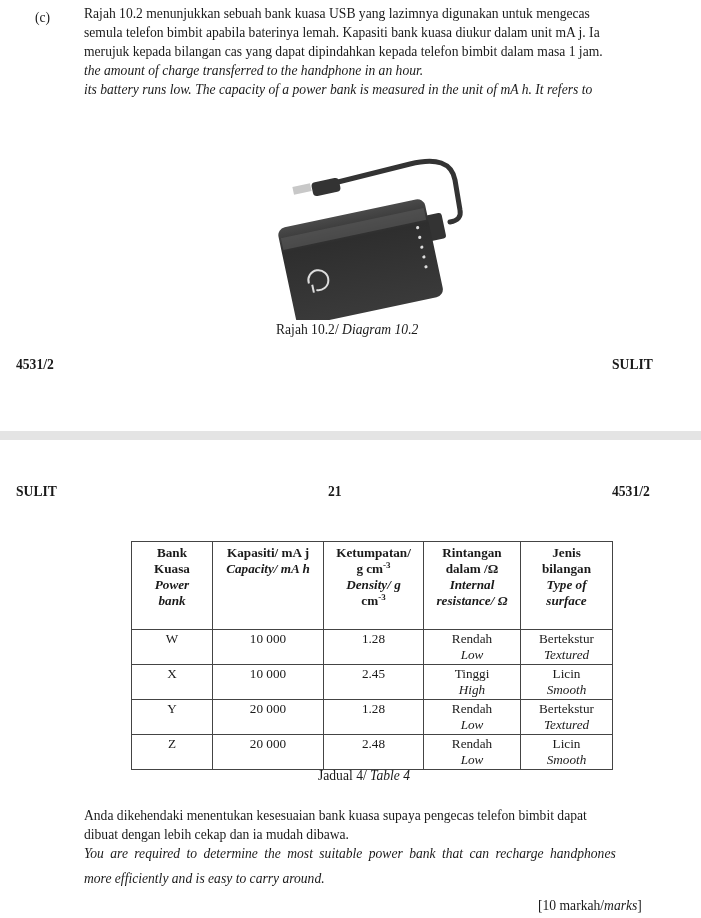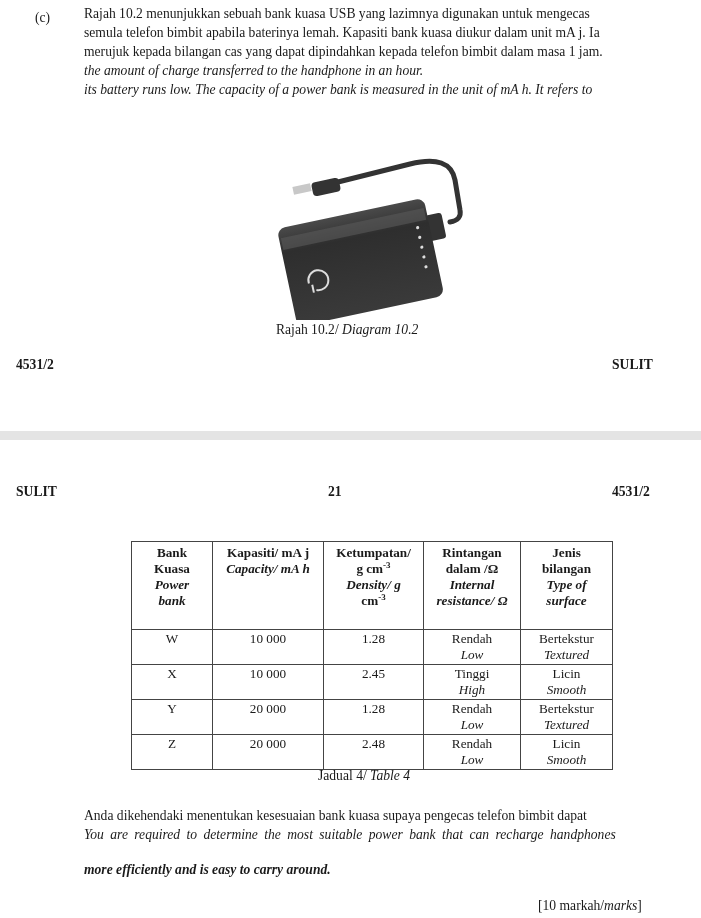--- a/index.html
+++ b/index.html
@@ -167,19 +167,20 @@
   </tr>
 </tbody>
   </table>
 
 <div class="abs caption" style="left:318px; top:768px;">
   <span>Jadual 4/ </span><span class="it">Table 4</span>
 </div>
 
 <div class="abs para" style="left:84px; top:806px; width:570px;">
   <span class="line">Anda dikehendaki menentukan kesesuaian bank kuasa supaya pengecas telefon bimbit dapat</span>
+  <span class="line">dibuat dengan lebih cekap dan ia mudah dibawa.</span>
   <span class="line it" style="word-spacing:3px;">You are required to determine the most suitable power bank that can recharge handphones</span>
-  <span class="line it" style="margin-top:16px;font-weight:bold;">more efficiently and is easy to carry around.</span>
+  <span class="line it" style="margin-top:6px;">more efficiently and is easy to carry around.</span>
 </div>
 
 <div class="abs para" style="left:538px; top:896px; white-space:nowrap;">
   <span>[10 markah/</span><span class="it">marks</span><span>]</span>
 </div>
 
 </body></html>

